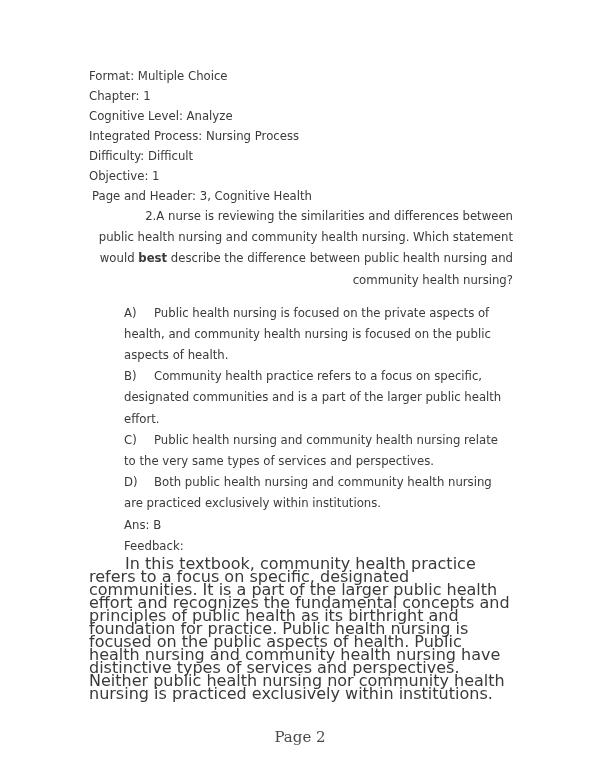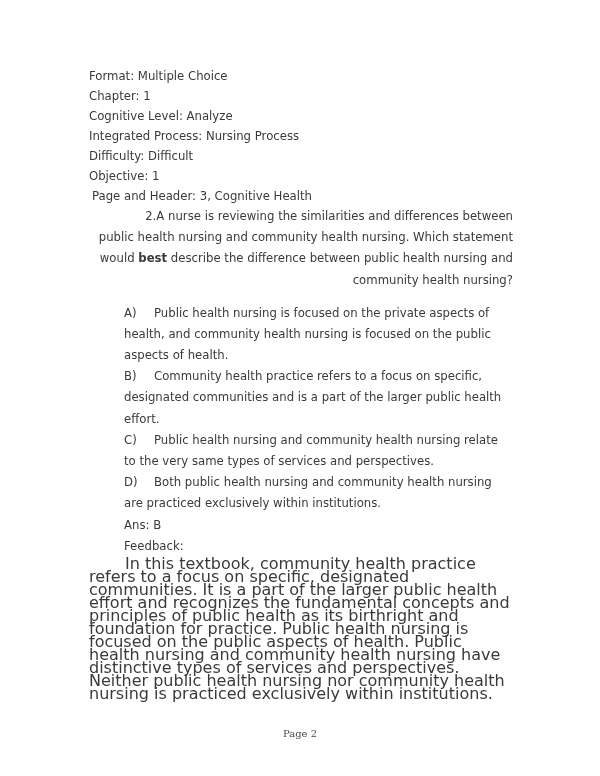--- a/index.html
+++ b/index.html
@@ -91,21 +91,21 @@
     font-weight: bold;
   }
 
   .footer {
     position: absolute;
     left: 0;
     top: 728px;
     width: 600px;
     text-align: center;
     font-family: "DejaVu Serif", "Liberation Serif", serif;
-    font-size: 10px;
+    font-size: 15px;
     color: #4a4a4a;
   }
 </style>
 </head>
 <body>
 
 <div class="page">
   <div class="content">
 
     <div class="meta-line">Format: Multiple Choice</div>

